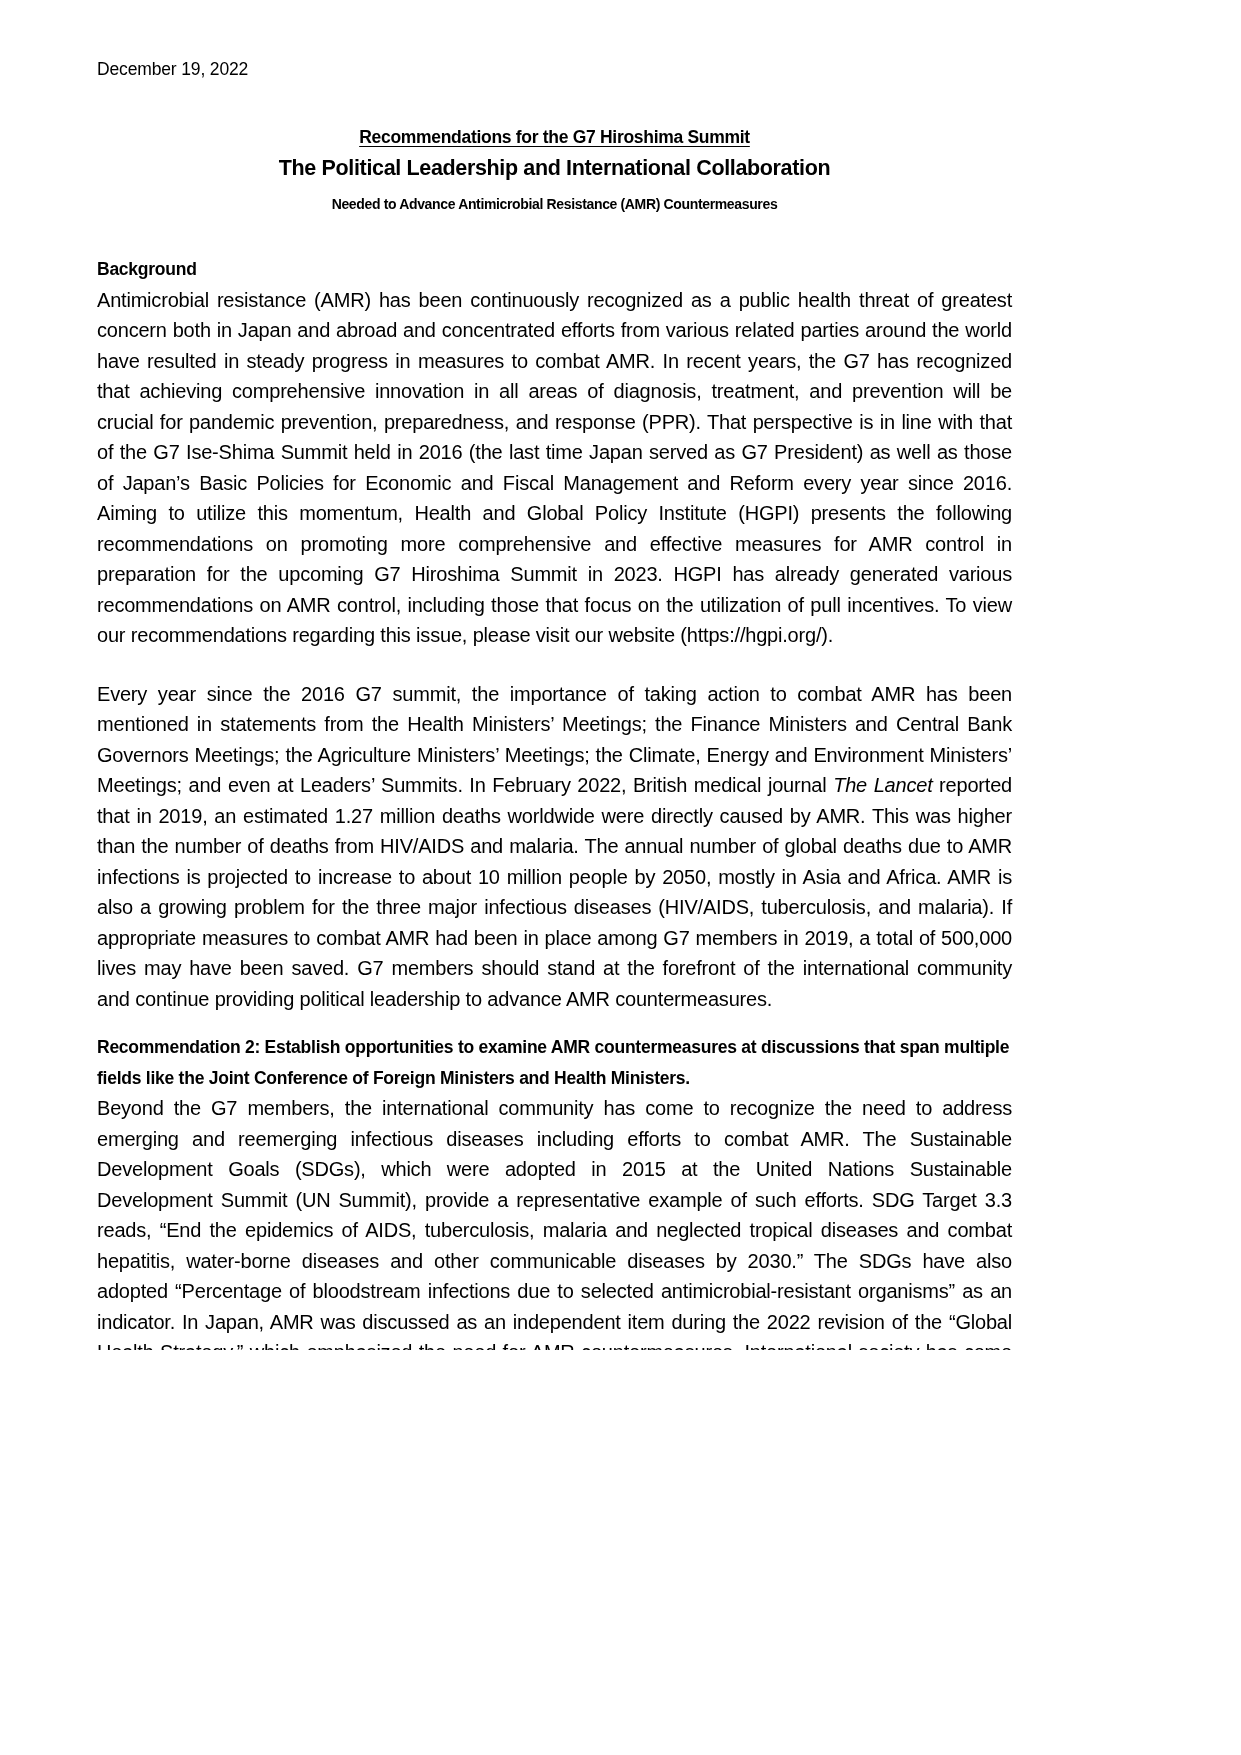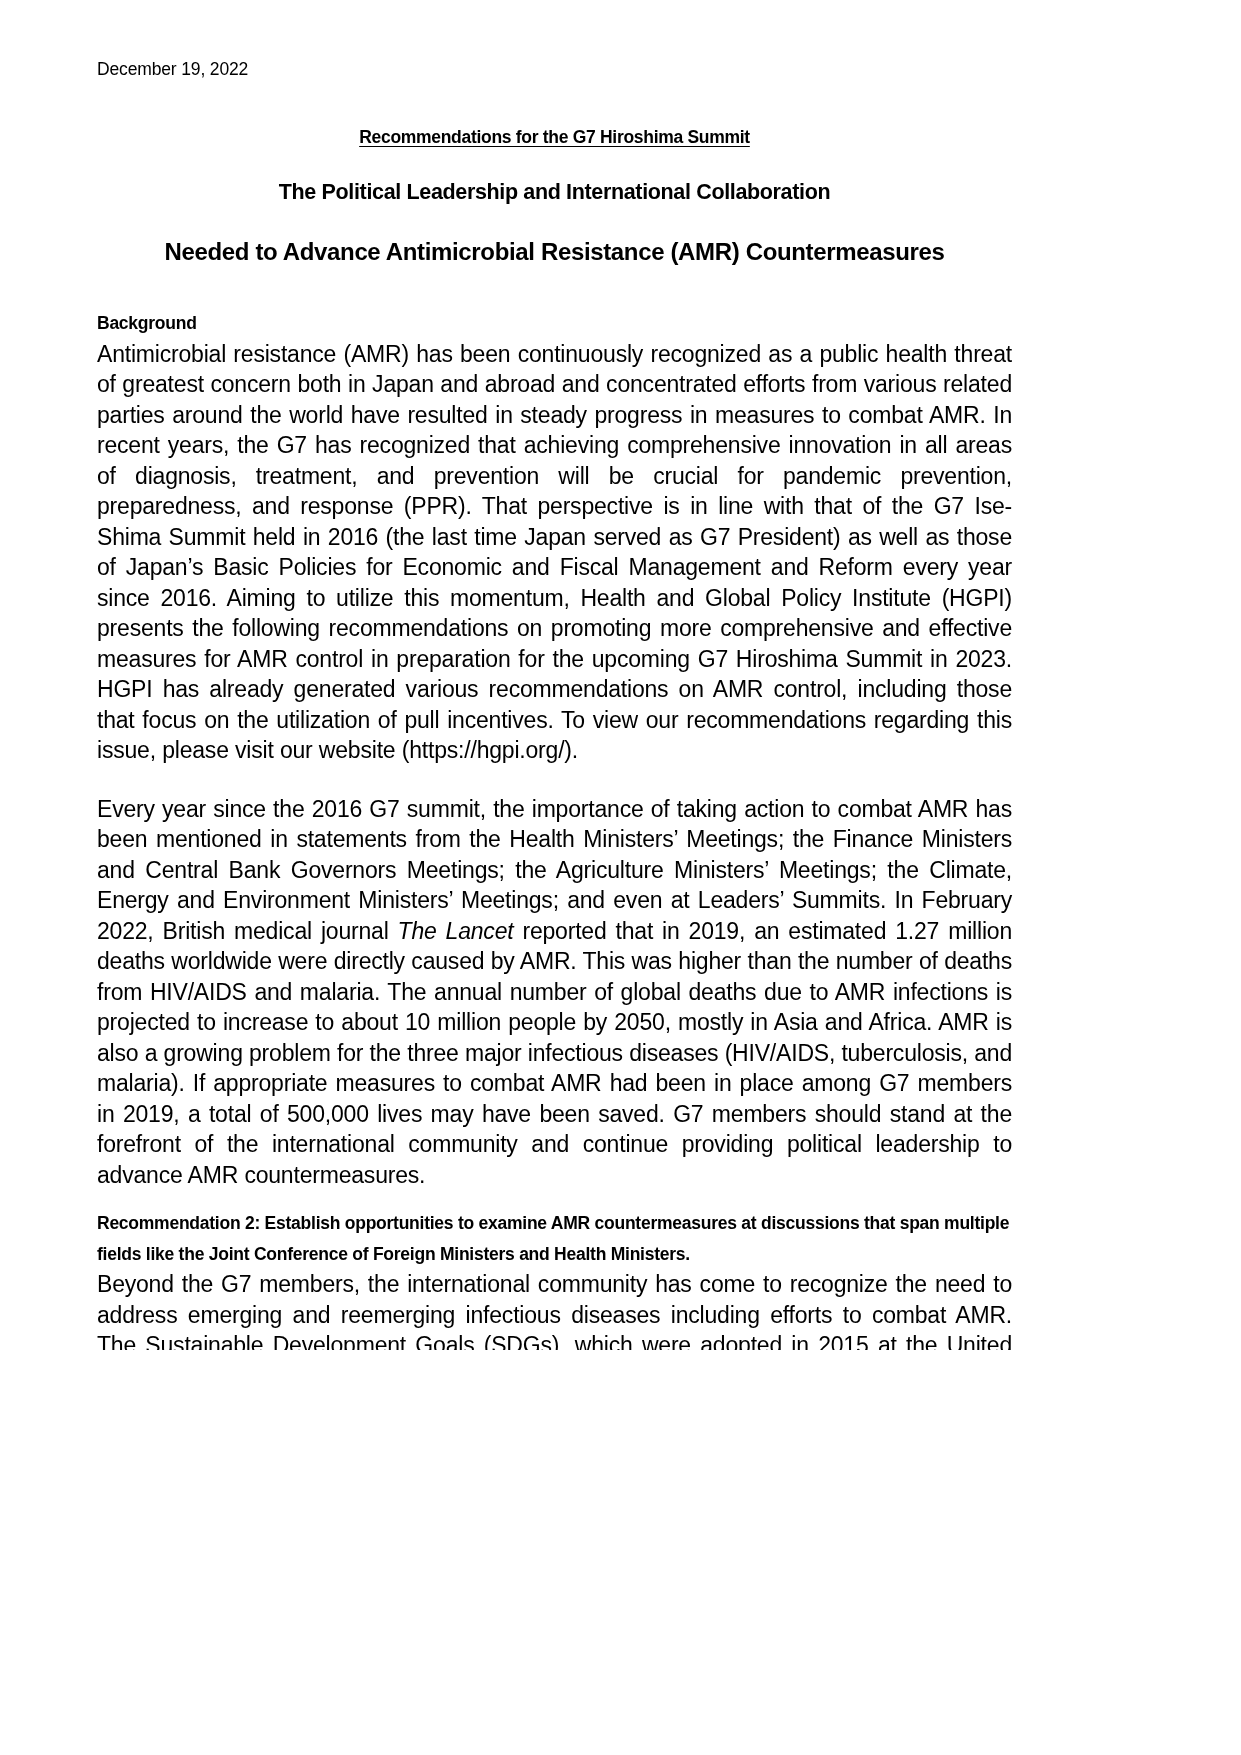--- a/index.html
+++ b/index.html
@@ -44,45 +44,45 @@
   .title-sub {
     font-size: 17.5px;
     font-weight: bold;
     letter-spacing: -0.3px;
     text-decoration: underline;
     text-underline-offset: 3px;
     display: inline-block;
     text-align: center;
   }
   .title-main1 {
-    margin-top: 32px;
+    margin-top: 8px;
     font-size: 21.5px;
     font-weight: bold;
     letter-spacing: -0.35px;
   }
   .title-main2 {
-    margin-top: 33px;
-    font-size: 24px;
+    margin-top: 15px;
+    font-size: 14px;
     font-weight: bold;
     letter-spacing: -0.35px;
   }
 
   
   .section {
     margin-top: 0;
   }
   h2.heading {
     font-size: 17.5px;
     font-weight: bold;
     letter-spacing: -0.25px;
     line-height: 30.5px;
     margin: 0;
   }
   p.para {
-    font-size: 23px;
+    font-size: 20px;
     line-height: 30.5px;
     letter-spacing: -0.2px;
     text-align: justify;
     text-justify: inter-word;
     margin: 0;
     word-spacing: 0.1px;
   }
   p.para .it { font-style: italic; }
 
   .gap-background { margin-top: 42px; }

